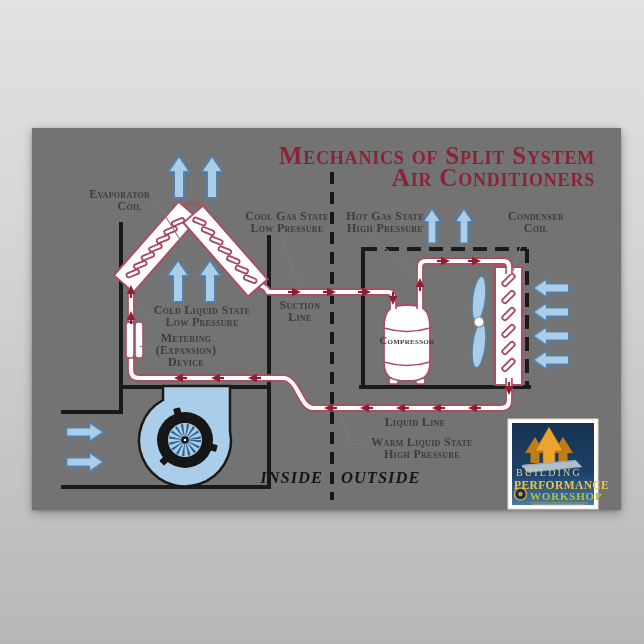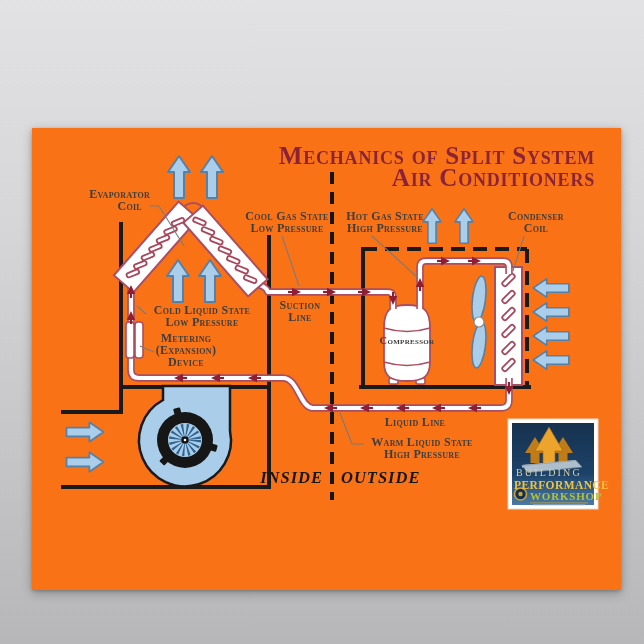--- a/index.html
+++ b/index.html
@@ -2,22 +2,22 @@
 <html><head>
 <meta charset="utf-8">
 <style>
   html,body{margin:0;padding:0;}
   body{
     width:644px;height:644px;overflow:hidden;
     background:linear-gradient(180deg,#e2e2e4 0%,#d6d6d8 35%,#c3c3c5 75%,#b7b7b9 100%);
     font-family:"Liberation Serif", serif;
   }
   .poster{
-    position:absolute;left:32px;top:128px;width:589px;height:462px;
-    background:#f97316;
+    position:absolute;left:32px;top:128px;width:589px;height:382px;
+    background:#737373;
     box-shadow:0 3px 10px rgba(0,0,0,.28), 0 1px 3px rgba(0,0,0,.2);
   }
   svg{display:block;}
   
   .wall{stroke:#1a1a1a;stroke-width:4;fill:none;stroke-linecap:square;}
   .dash{stroke:#1a1a1a;stroke-width:4;fill:none;stroke-dasharray:14 8;}
   .divider{stroke:#161616;stroke-width:4;fill:none;stroke-dasharray:12 8;}
   .pipe-o{stroke:#ab4e62;stroke-width:7.5;fill:none;stroke-linejoin:round;}
   .pipe-i{stroke:#ffffff;stroke-width:4.2;fill:none;stroke-linejoin:round;}
   .coilframe{fill:#ffffff;stroke:#ab4e62;stroke-width:2;}

